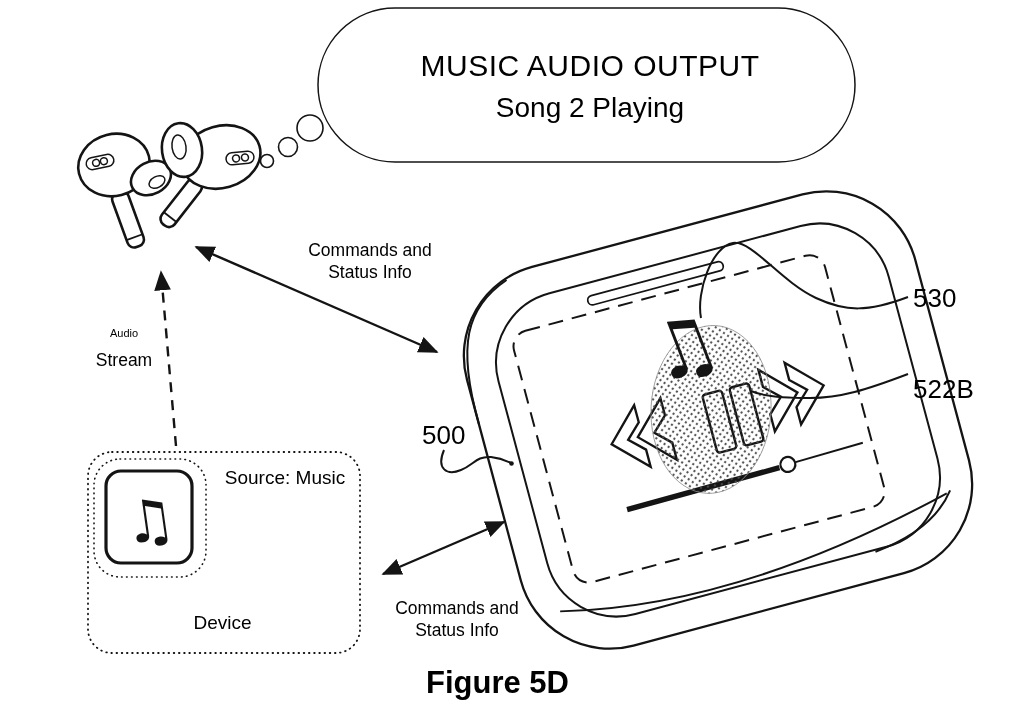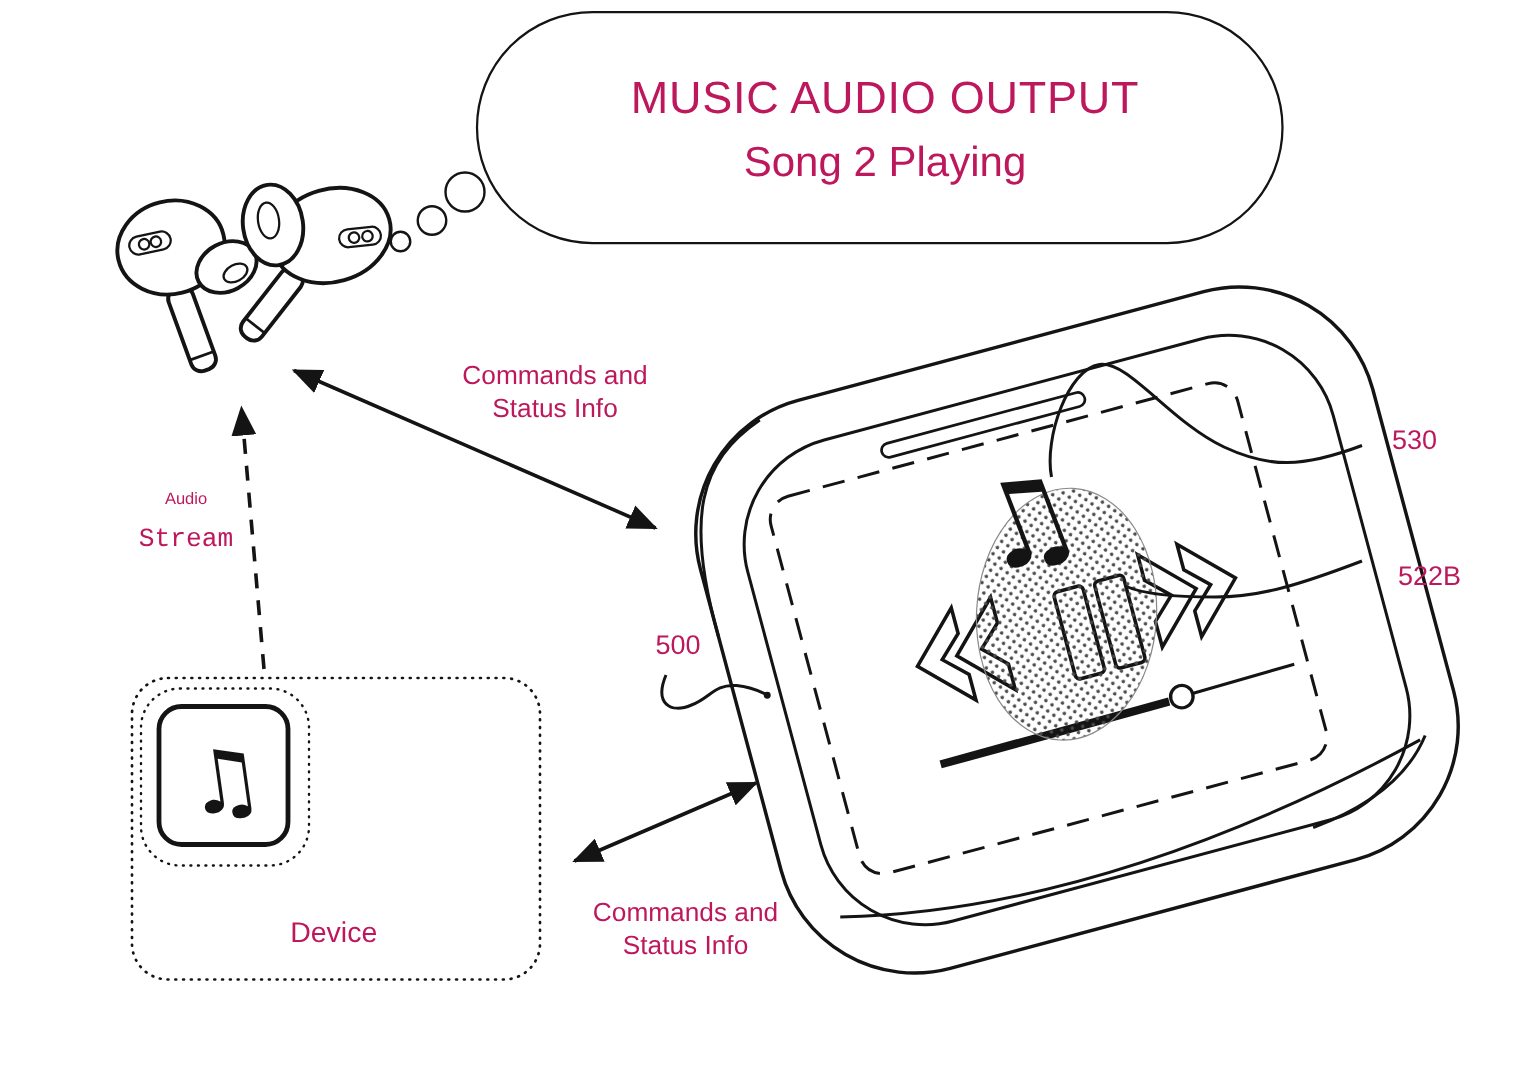--- a/index.html
+++ b/index.html
@@ -1,32 +1,32 @@
 <!DOCTYPE html>
 <html><head>
 <meta charset="utf-8">
 <style>
   html,body{margin:0;padding:0;background:#fff;}
   #stage{position:relative;width:1024px;height:720px;background:#ffffff;overflow:hidden;
          font-family:"Liberation Sans",sans-serif;color:#141414;}
   #lineart{position:absolute;left:0;top:0;}
-  .lbl{position:absolute;text-align:center;line-height:1.2;color:#be185d;
+  .lbl{position:absolute;text-align:center;line-height:1.2;color:#000000;
        font-family:"Liberation Sans",sans-serif;white-space:nowrap;}
   .bubble1{left:330px;top:48px;width:520px;font-size:30px;letter-spacing:.5px;}
   .bubble2{left:330px;top:91px;width:520px;font-size:28px;}
   .cmdtop1{left:280px;top:240px;width:180px;font-size:17.5px;}
   .cmdtop2{left:280px;top:262px;width:180px;font-size:17.5px;}
   .audio1{left:72px;top:327px;width:104px;font-size:11px;}
-  .audio2{left:72px;top:350px;width:104px;font-size:17.5px;font-family:Liberation Mono, monospace;}
+  .audio2{left:72px;top:350px;width:104px;font-size:17.5px;}
   .src1{left:203px;top:467px;width:164px;font-size:19px;}
   .src2{left:203px;top:492px;width:164px;font-size:19px;}
   .devlbl{left:160px;top:612px;width:125px;font-size:19px;}
   .cmdbot1{left:367px;top:598px;width:180px;font-size:17.5px;}
   .cmdbot2{left:367px;top:620px;width:180px;font-size:17.5px;}
-  .ref{font-size:18px;text-align:center;}
+  .ref{font-size:26px;text-align:left;}
   .ref500{left:422px;top:420px;width:60px;}
   .ref530{left:913px;top:283px;width:60px;}
   .ref522b{left:913px;top:362px;width:80px;margin-top:12px;}
   .caption{left:390px;top:664px;width:215px;font-size:31px;font-weight:bold;}
 </style>
 </head>
 <body>
 
 <div id="stage">
 
@@ -133,22 +133,24 @@
 
   <div class="lbl bubble1">MUSIC AUDIO OUTPUT</div>
   <div class="lbl bubble2">Song 2 Playing</div>
 
   <div class="lbl cmdtop1">Commands and</div>
   <div class="lbl cmdtop2">Status Info</div>
 
   <div class="lbl audio1">Audio</div>
   <div class="lbl audio2">Stream</div>
 
+  <div class="lbl src1">Source: Music</div>
   <div class="lbl devlbl">Device</div>
 
   <div class="lbl cmdbot1">Commands and</div>
   <div class="lbl cmdbot2">Status Info</div>
 
   <div class="lbl ref ref500">500</div>
   <div class="lbl ref ref530">530</div>
   <div class="lbl ref ref522b">522B</div>
 
+  <div class="lbl caption">Figure 5D</div>
 </div>
 
 </body></html>

